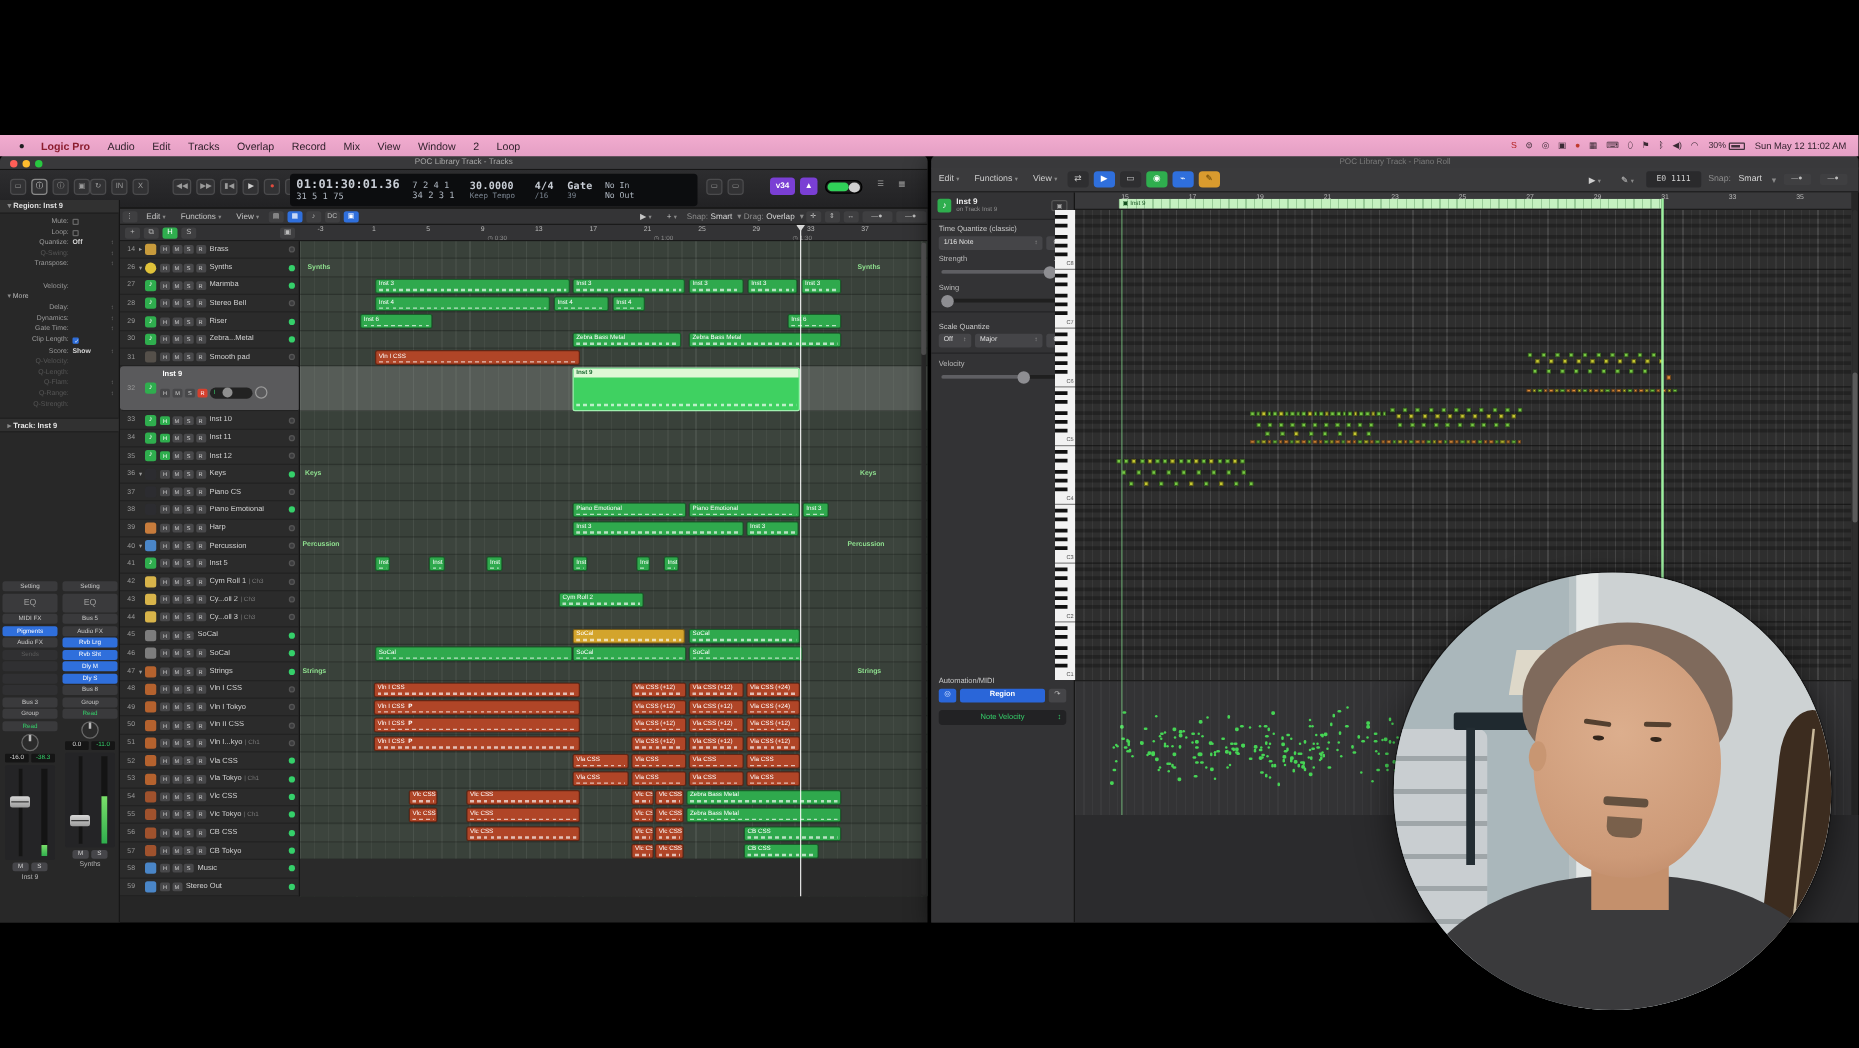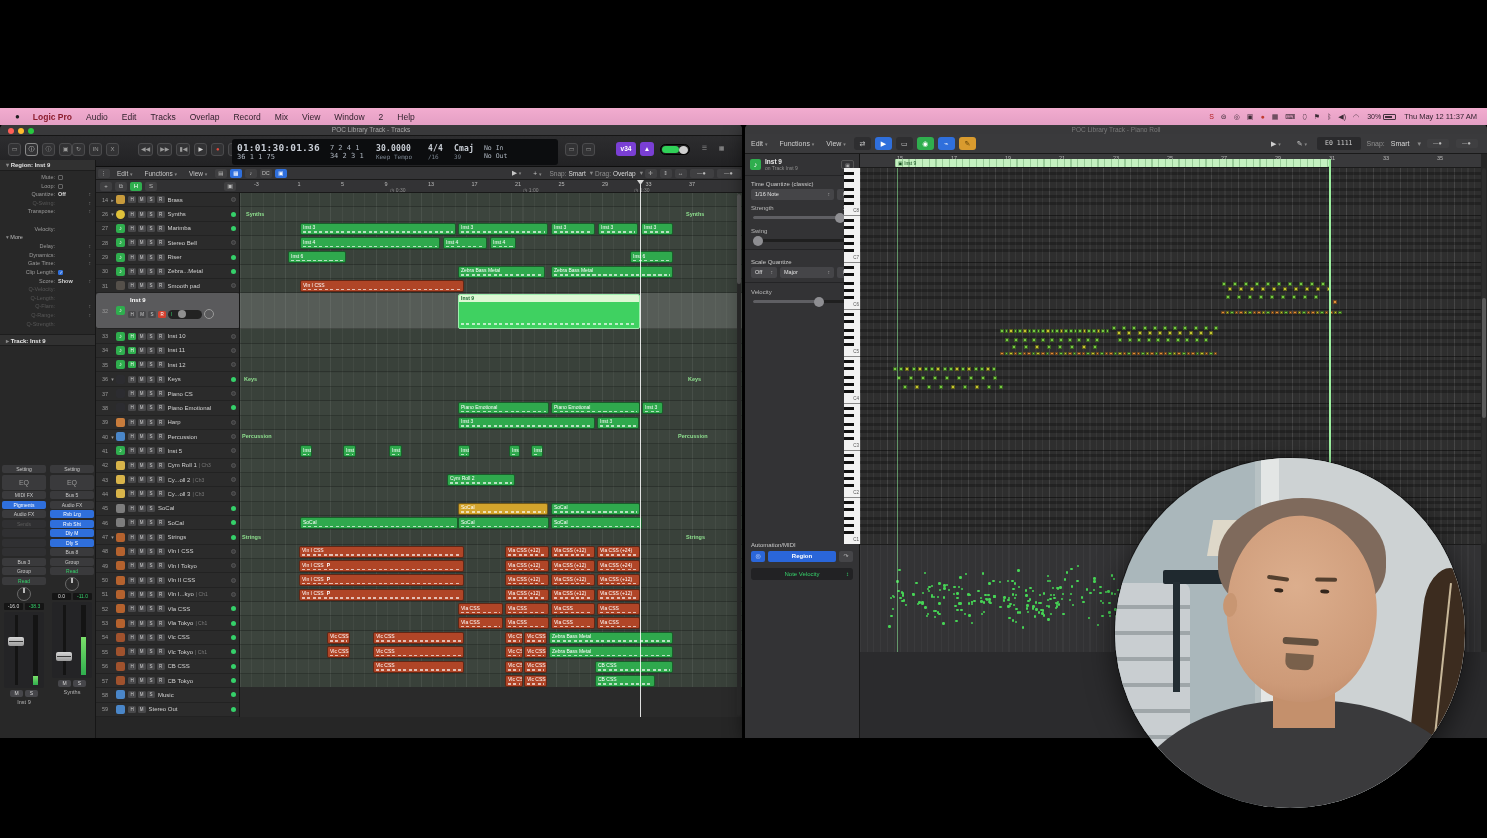--- a/index.html
+++ b/index.html
@@ -279,21 +279,21 @@
           <span class="mb-item first">Logic Pro</span>
           <span class="mb-item">Audio</span>
           <span class="mb-item">Edit</span>
           <span class="mb-item">Tracks</span>
           <span class="mb-item">Overlap</span>
           <span class="mb-item">Record</span>
           <span class="mb-item">Mix</span>
           <span class="mb-item">View</span>
           <span class="mb-item">Window</span>
           <span class="mb-item">2</span>
-          <span class="mb-item">Help</span>
+          <span class="mb-item">Loop</span>
         </span>
     </div>
     <div class="mb-r">
       <span id="mb-status" style="display:flex;gap:7px;">
           <span class="mb-ico" style="color: rgb(176, 26, 26);">S</span>
           <span class="mb-ico" style="color: rgb(58, 42, 52);">⊜</span>
           <span class="mb-ico" style="color: rgb(58, 42, 52);">◎</span>
           <span class="mb-ico" style="color: rgb(58, 42, 52);">▣</span>
           <span class="mb-ico" style="color: rgb(192, 58, 46);">●</span>
           <span class="mb-ico" style="color: rgb(58, 42, 52);">▦</span>
@@ -301,21 +301,21 @@
           <span class="mb-ico" style="color: rgb(58, 42, 52);">⬯</span>
           <span class="mb-ico" style="color: rgb(58, 42, 52);">⚑</span>
           <span class="mb-ico" style="color: rgb(58, 42, 52);">ᛒ</span>
           <span class="mb-ico" style="color: rgb(58, 42, 52);">◀)</span>
           <span class="mb-ico" style="color: rgb(58, 42, 52);">◠</span>
         </span>
       <span class="mb-batt">
         <span>30%</span>
         <span class="battshape"></span>
       </span>
-      <span class="mb-clock">Thu May 12  11:37 AM</span>
+      <span class="mb-clock">Sun May 12  11:02 AM</span>
     </div>
   </div>
 
   <div class="win" id="tracks-win">
     <div class="titlebar">
       <span class="tl r"></span>
       <span class="tl y"></span>
       <span class="tl g"></span>
       <span>POC Library Track - Tracks</span>
     </div>
@@ -337,36 +337,36 @@
         <div class="tp-btn">▶▶</div>
         <div class="tp-btn">▮◀</div>
         <div class="tp-btn play">▶</div>
         <div class="tp-btn rec">●</div>
         <div class="tp-btn">⟳</div>
       </div>
 
       <div class="lcd">
         <div class="col" style="min-width:92px;">
           <span class="big">01:01:30:01.36</span>
-          <span class="sm">36 1 1 75</span>
+          <span class="sm">31 5 1 75</span>
         </div>
         <div class="col" style="min-width:46px;">
           <span class="sm">7 2 4   1</span>
           <span class="sm">34 2 3   1</span>
         </div>
         <div class="col" style="min-width:52px;">
           <span class="big" style="font-size:8px;">30.0000</span>
           <span class="lbl">Keep Tempo</span>
         </div>
         <div class="col" style="min-width:26px;">
           <span class="big" style="font-size:8px;">4/4</span>
           <span class="lbl">/16</span>
         </div>
         <div class="col" style="min-width:28px;">
-          <span class="big" style="font-size:8px;">Cmaj</span>
+          <span class="big" style="font-size:8px;">Gate</span>
           <span class="lbl">39</span>
         </div>
         <div class="col">
           <span class="lbl" style="font-size:6.5px;color:#aeb6c0;">No In</span>
           <span class="lbl" style="font-size:6.5px;color:#aeb6c0;">No Out</span>
         </div>
       </div>
 
       <div class="tp-grp" style="left:565px;">
         <div class="tp-btn">▭</div>

